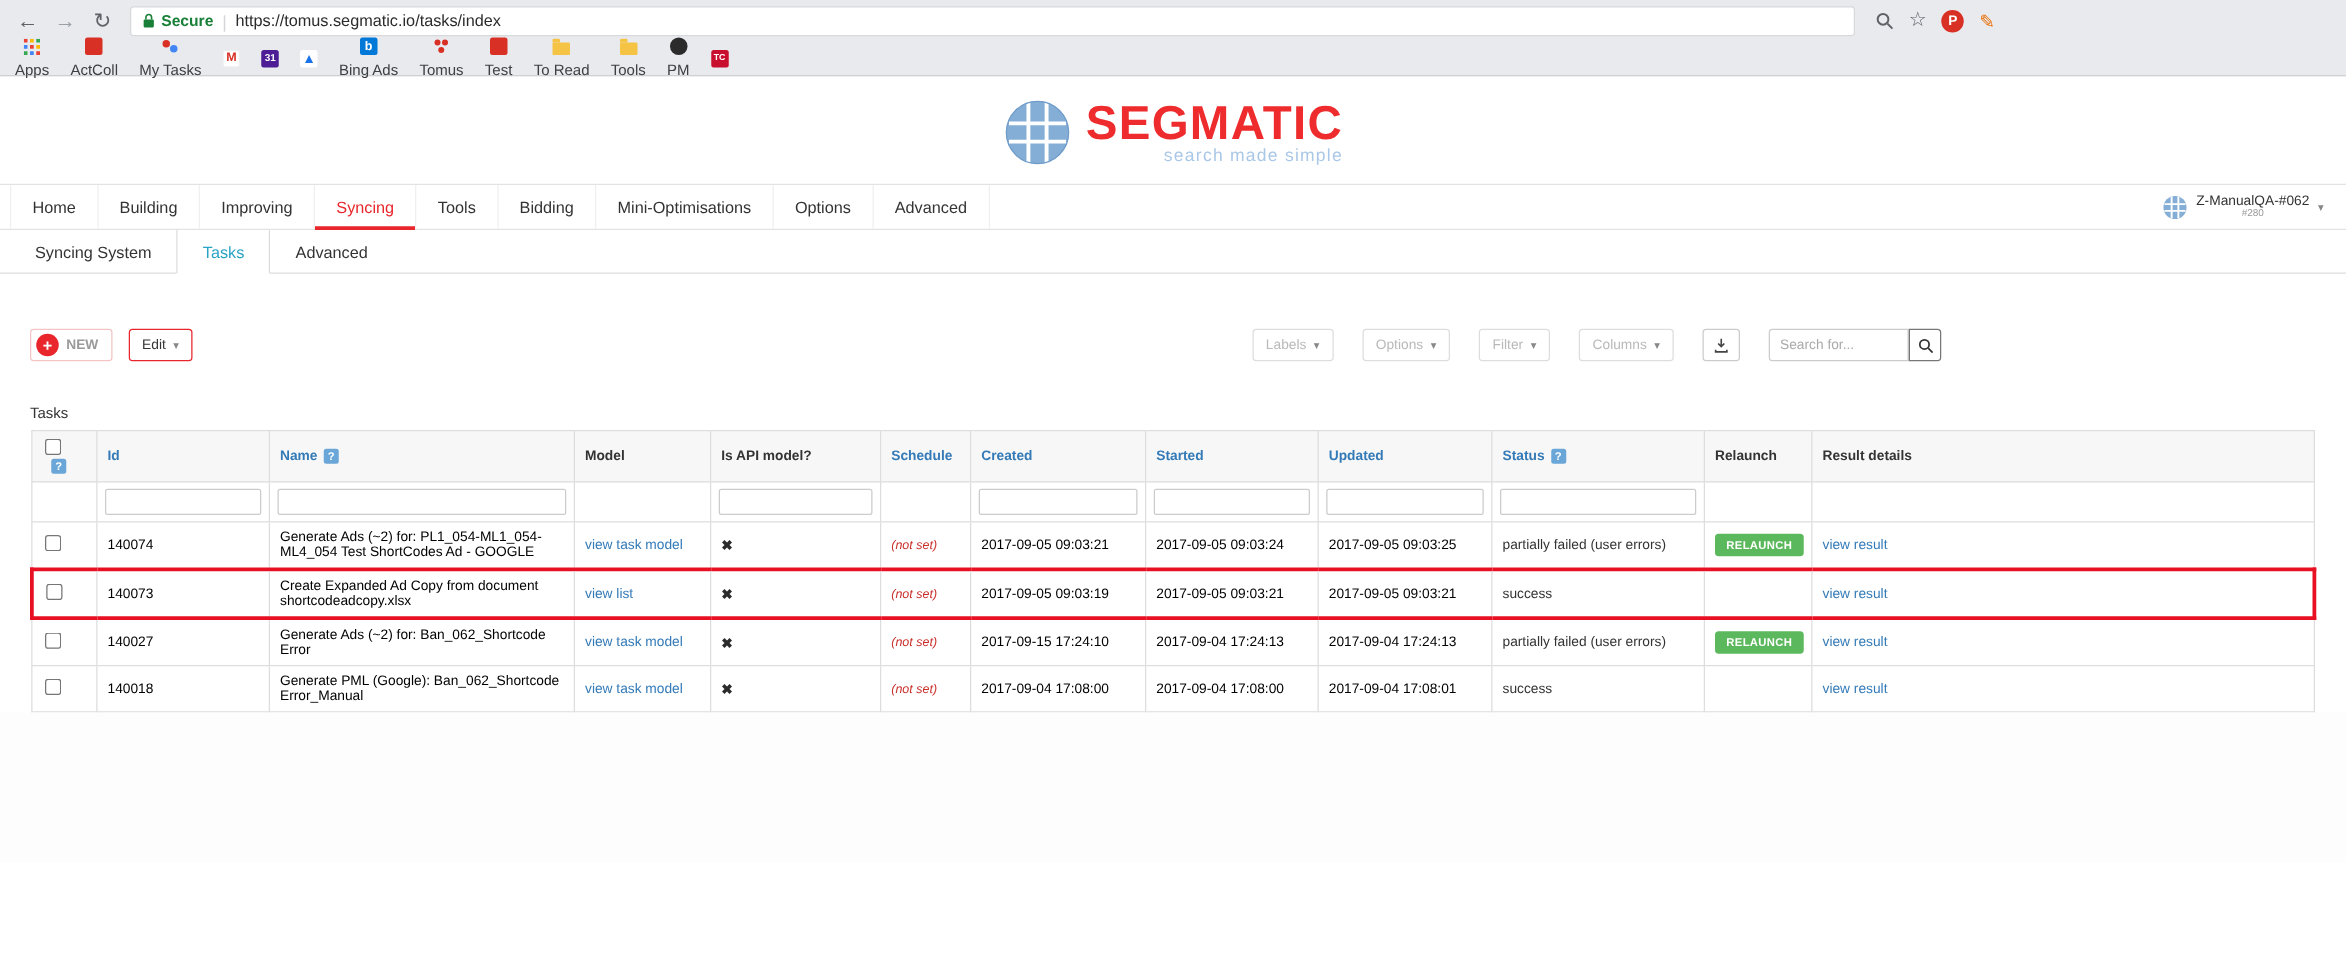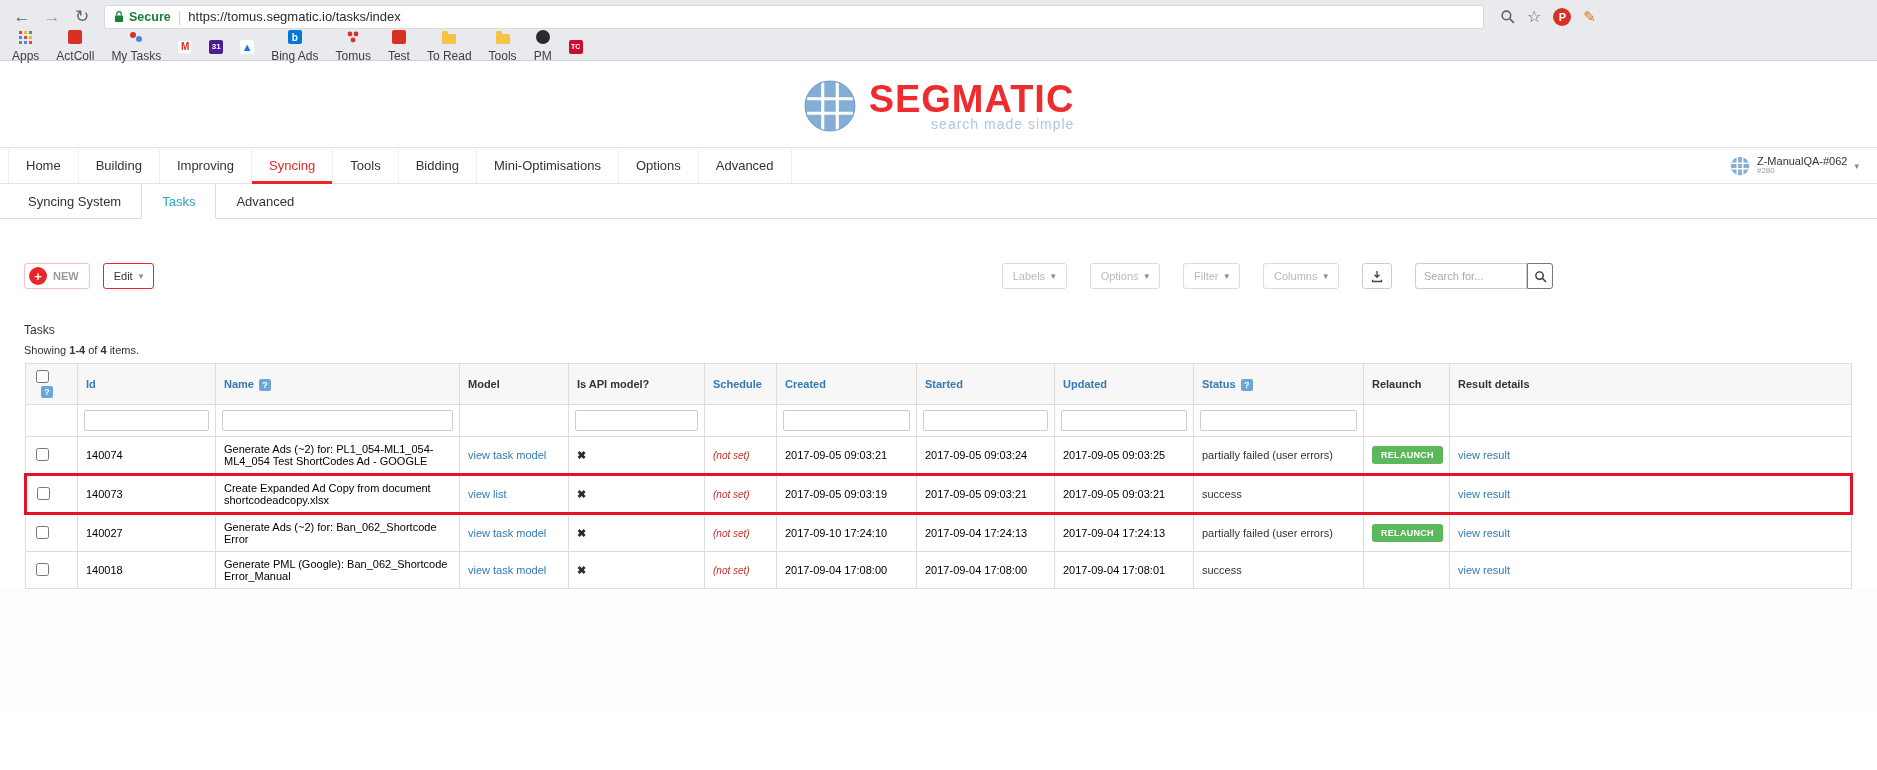--- a/index.html
+++ b/index.html
@@ -41,21 +41,21 @@
                     background: #f6c445; border-radius: 1px 1px 0 0; }
 
   
   .logo-wrap { display: flex; justify-content: center; align-items: center; padding: 18px 0 14px 0; gap: 12px; }
   .logo-text { position: relative; }
   .logo-name { font-size: 38px; font-weight: 700; color: #ee2b2d; letter-spacing: 1px; line-height: 1; }
   .logo-tag { font-size: 14px; color: #a9c7e6; margin-top: -2px; text-align: right; letter-spacing: 1px; }
 
   
   .main-nav { border-top: 1px solid #e3e3e3; border-bottom: 1px solid #e3e3e3; height: 37px;
-              display: flex; align-items: stretch; padding-left: 8px; position: relative; }
+              display: flex; align-items: stretch; padding-left: 8px; position: relative; text-align: center; }
   .nav-item { display: flex; align-items: center; padding: 0 17px; font-size: 13px; color: #333;
               border-right: 1px solid #f0f0f0; cursor: pointer; position: relative; }
   .nav-item:first-child { border-left: 1px solid #f0f0f0; }
   .nav-item.active { color: #e8262c; }
   .nav-item.active::after { content: ""; position: absolute; left: 0; right: 0; bottom: -1px; height: 3px; background: #e8262c; }
   .user-box { position: absolute; right: 18px; top: 0; height: 100%; display: flex; align-items: center; gap: 7px; cursor: pointer; }
   .user-meta { display: flex; flex-direction: column; line-height: 1.1; }
   .user-name { font-size: 11px; color: #333; }
   .user-id { font-size: 8px; color: #999; }
   .caret { font-size: 9px; color: #888; }
@@ -289,27 +289,20 @@
             <circle cx="6" cy="6" r="4" stroke="#333" stroke-width="1.5" fill="none"></circle>
             <line x1="9.2" y1="9.2" x2="13" y2="13" stroke="#333" stroke-width="1.5"></line>
           </svg>
       </button>
     </span>
   </div>
 </div>
 
 <div class="table-section">
   <div class="table-title">Tasks</div>
-  <div class="table-summary">
-    <span>Showing</span>
-    <b>1-4</b>
-    <span>of</span>
-    <b>4</b>
-    <span>items.</span>
-  </div>
 
   <table>
     <colgroup>
       <col style="width:52px">
         <col style="width:138px">
         <col style="width:244px">
         <col style="width:109px">
       <col style="width:136px">
         <col style="width:72px">
         <col style="width:140px">
@@ -381,21 +374,21 @@
         <td></td>
         <td class="cell-link"><a>view result</a></td>
       </tr>
       <tr>
         <td class="checkbox-cell"><input type="checkbox" style=""></td>
         <td>140027</td>
         <td>Generate Ads (~2) for: Ban_062_Shortcode Error</td>
         <td class="cell-link"><a>view task model</a></td>
         <td><span class="cross">✖</span></td>
         <td><span class="not-set">(not set)</span></td>
-        <td>2017-09-10 17:24:10</td>
+        <td>2017-09-15 17:24:10</td>
         <td>2017-09-04 17:24:13</td>
         <td>2017-09-04 17:24:13</td>
         <td class="status-cell">partially failed (user errors)</td>
         <td><button class="relaunch-btn">RELAUNCH</button></td>
         <td class="cell-link"><a>view result</a></td>
       </tr>
       <tr>
         <td class="checkbox-cell"><input type="checkbox" style=""></td>
         <td>140018</td>
         <td>Generate PML (Google): Ban_062_Shortcode Error_Manual</td>

